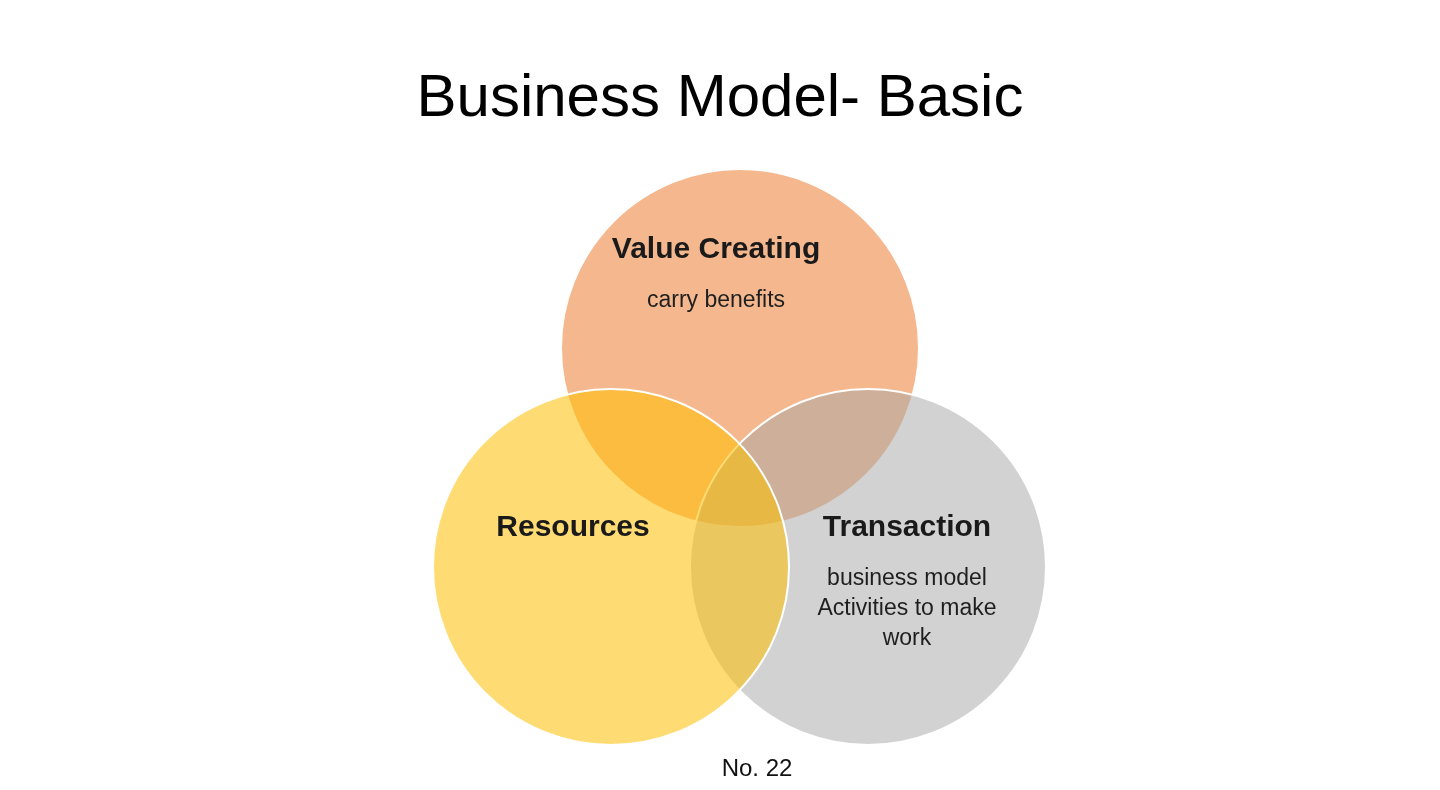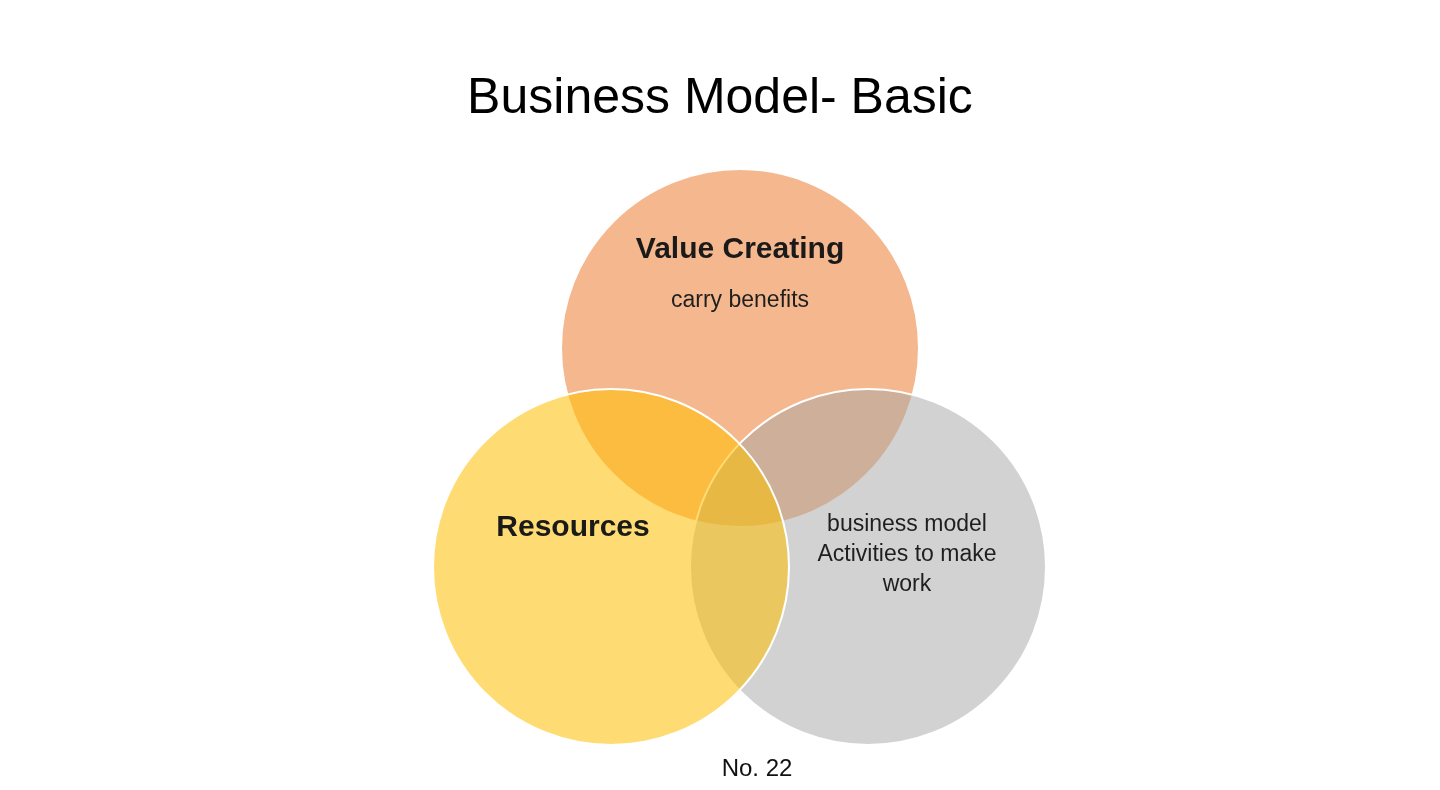--- a/index.html
+++ b/index.html
@@ -15,21 +15,21 @@
     overflow: hidden;
     font-family: "Liberation Sans", sans-serif;
     color: #1f1f1f;
   }
   .title {
     position: absolute;
     top: 64px;
     left: 0;
     right: 0;
     text-align: center;
-    font-size: 50px;
+    font-size: 60px;
     line-height: 64px;
     font-weight: 400;
     color: #000000;
     white-space: nowrap;
   }
   .venn-svg {
     position: absolute;
     top: 0;
     left: 0;
   }
@@ -47,21 +47,21 @@
   }
   .vtext .vbody {
     font-size: 23px;
     line-height: 30px;
     font-weight: 400;
     color: #1f1f1f;
   }
   .vtext .vbody div {
     white-space: nowrap;
   }
-  .text-value       { left: 540px; top: 230px; width: 400px; }
+  .text-value       { left: 516px; top: 230px; width: 400px; }
   .text-resources   { left: 423px; top: 508px; width: 300px; }
   .text-transaction { left: 757px; top: 508px; width: 300px; }
   .page-number {
     position: absolute;
     top: 752px;
     left: 757px;
     transform: translateX(-50%);
     font-size: 24px;
     line-height: 32px;
     color: #111111;
@@ -87,20 +87,21 @@
     <div class="vbody">
       <div>carry benefits</div>
     </div>
   </div>
 
   <div class="vtext text-resources">
     <div class="vhead">Resources</div>
   </div>
 
   <div class="vtext text-transaction">
+    <div class="vhead">Transaction</div>
     <div class="vbody">
       <div>business model</div>
       <div>Activities to make</div>
       <div>work</div>
     </div>
   </div>
 
   <div class="page-number">No. 22</div>
 
 </div>

